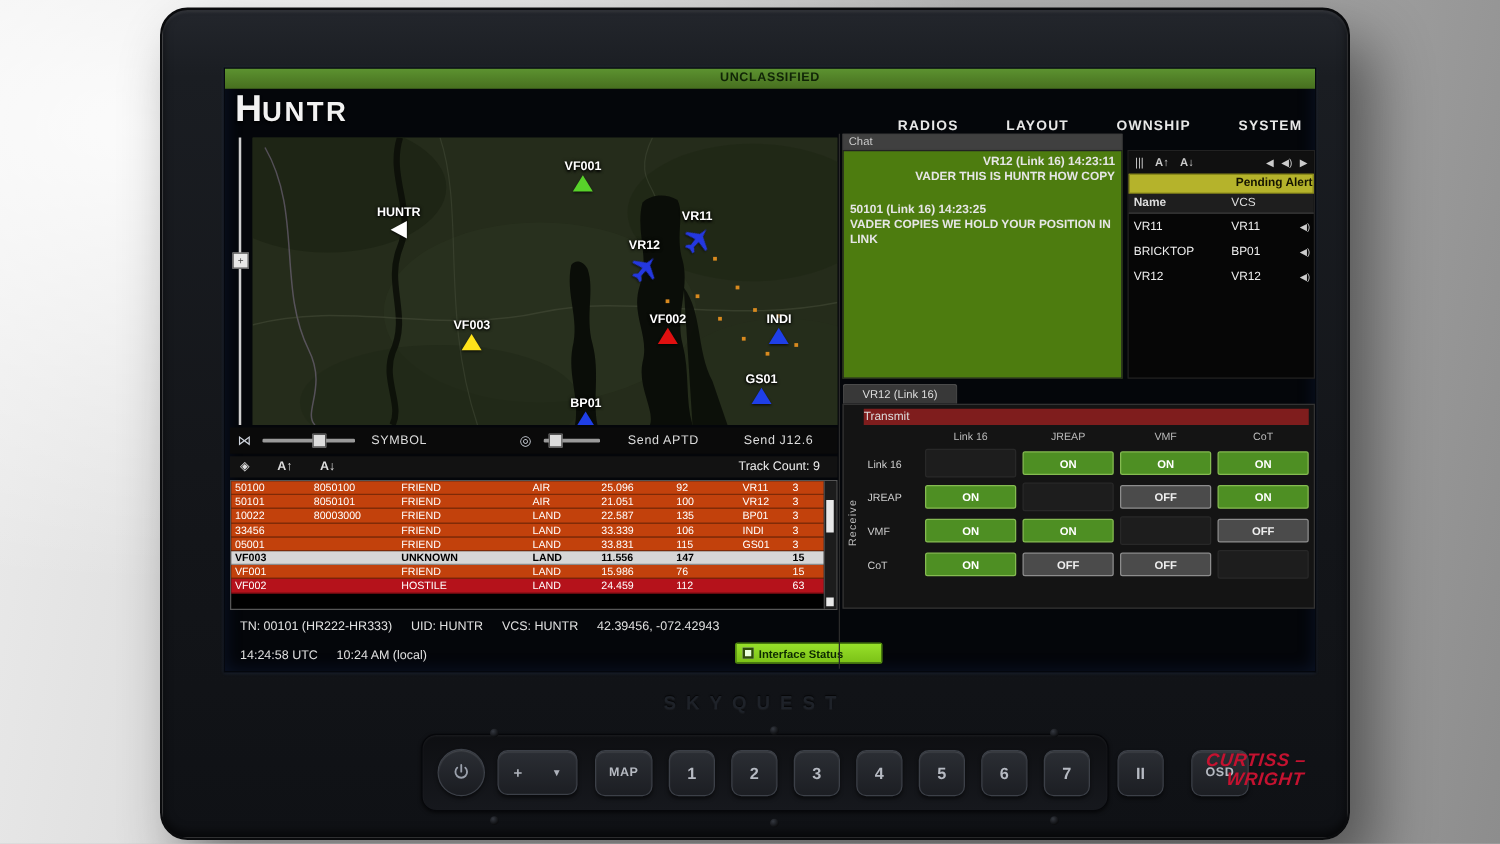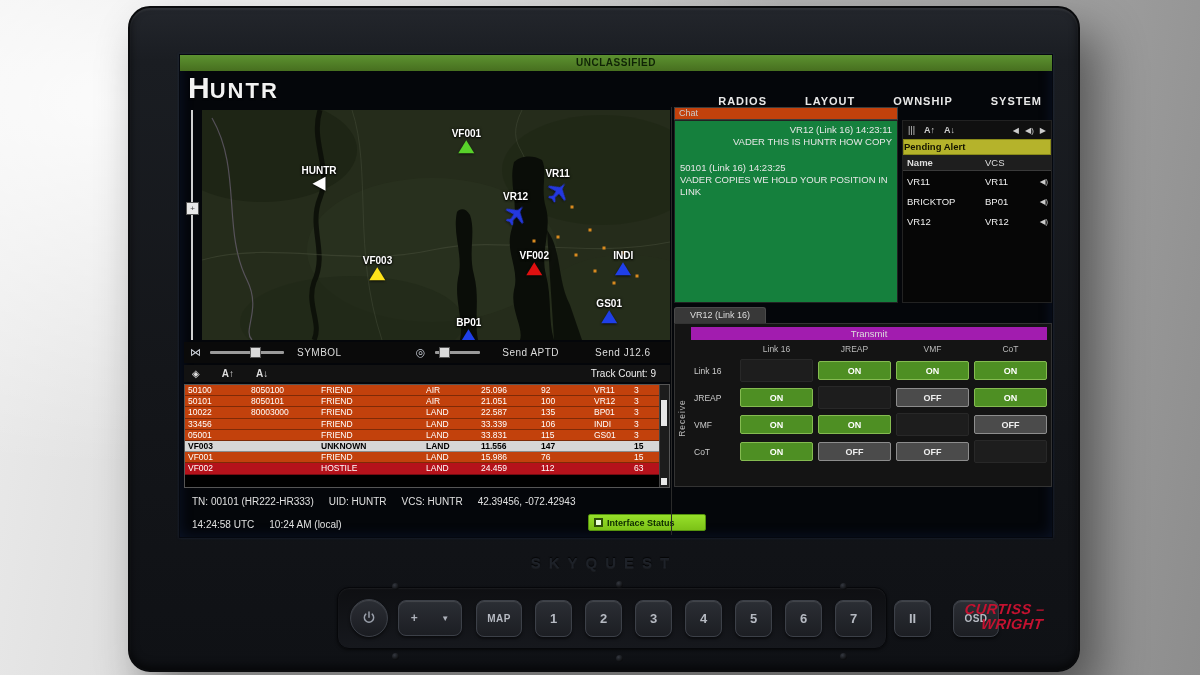--- a/index.html
+++ b/index.html
@@ -107,48 +107,48 @@
     color:#e0e0e0;font-size:10px;padding-left:8px;box-sizing:border-box;white-space:nowrap;}
   .status2{position:absolute;left:4px;top:458px;width:486px;height:22px;display:flex;gap:15px;align-items:center;
     color:#e0e0e0;font-size:10px;padding-left:8px;box-sizing:border-box;}
   .iface{position:absolute;left:408px;top:459px;width:118px;height:17px;background:linear-gradient(180deg,#97e02a,#7cc217);
     border:1px solid #55930e;border-radius:2px;display:flex;align-items:center;gap:4px;padding-left:5px;box-sizing:border-box;}
   .iface .cb{width:9px;height:9px;background:#eaffdb;border:2px solid #2e4d08;box-sizing:border-box;}
   .iface .lbl{font-size:9px;font-weight:bold;color:#0d2a00;}
 
   
   .vdiv{position:absolute;left:491px;top:52px;bottom:2px;width:1px;background:#2a2a2a;}
-  .chat-label{position:absolute;left:494px;top:52px;width:224px;height:13px;background:#c2410c;border:1px solid #3d3d3d;
+  .chat-label{position:absolute;left:494px;top:52px;width:224px;height:13px;background:#404040;border:1px solid #3d3d3d;
     box-sizing:border-box;font-size:9px;color:#ccc;line-height:11px;padding-left:4px;}
-  .chat-box{position:absolute;left:494px;top:65px;width:224px;height:183px;background:#15803d;border:1px solid #222;box-sizing:border-box;overflow:hidden;}
+  .chat-box{position:absolute;left:494px;top:65px;width:224px;height:183px;background:#4d7c0f;border:1px solid #222;box-sizing:border-box;overflow:hidden;font-weight:bold;}
   .msg{margin:3px 5px 0 5px;font-size:9.5px;color:#e6e6e6;line-height:1.25;}
   .msg.right{text-align:right;}
   .msg + .msg{margin-top:14px;}
 
   .alert-panel{position:absolute;left:722px;top:65px;width:150px;height:183px;background:#060606;border:1px solid #222;box-sizing:border-box;}
   .atoolbar{height:18px;display:flex;align-items:center;gap:9px;padding:0 5px;background:#101010;font-size:9px;color:#ccc;}
   .atoolbar .right{margin-left:auto;display:flex;gap:6px;font-size:8px;}
   .pending{height:14px;background:#b5b32b;border:1px solid #8a8a1a;color:#151500;font-weight:bold;font-size:9.5px;
-    text-align:left;line-height:13px;}
+    text-align:right;line-height:13px;}
   .ahead{display:flex;height:15px;background:#1e1e1e;border-bottom:1px solid #3a3a3a;align-items:center;}
   .ath{font-size:9.5px;color:#ddd;padding-left:4px;}
   .ath:first-child{width:74px;font-weight:bold;}
   .arow{display:flex;height:20px;align-items:center;}
   .acell{font-size:9.5px;color:#eee;padding-left:4px;}
   .arow .acell:first-child{width:74px;}
   .aspk{margin-left:auto;font-size:7.5px;color:#ccc;padding-right:3px;}
 
   .radio-tab{position:absolute;left:494px;top:252px;width:92px;height:16px;background:#383838;border:1px solid #4a4a4a;
     border-bottom:none;border-radius:3px 3px 0 0;font-size:9px;color:#ddd;text-align:center;line-height:15px;box-sizing:border-box;}
   .matrix-panel{position:absolute;left:494px;top:268px;width:378px;height:164px;background:#141414;border:1px solid #333;
     box-sizing:border-box;padding:3px 4px 3px 16px;}
   .receive{position:absolute;left:2px;top:58%;transform:translateY(-50%) rotate(180deg);writing-mode:vertical-rl;
     font-size:8.5px;color:#bbb;letter-spacing:1px;}
   .mgrid{display:grid;grid-template-columns:44px repeat(4,1fr);gap:4px 5px;align-items:center;}
-  .m-title{grid-column:1/-1;text-align:center;font-size:9.5px;color:#ddd;background:#a21caf;line-height:13px;}
+  .m-title{grid-column:1/-1;font-size:9.5px;color:#ddd;background:#7f1d1d;line-height:13px;}
   .m-h{font-size:8.5px;color:#bbb;text-align:center;line-height:11px;}
   .m-rl{font-size:8.5px;color:#ccc;padding-left:3px;}
   .m-cell{height:23px;display:flex;align-items:center;}
   .toggle{height:19px;line-height:19px;width:100%;text-align:center;font-weight:bold;font-size:9px;border-radius:2px;box-sizing:border-box;}
   .toggle.on{background:#4e8f23;border:1px solid #85bb51;color:#fff;}
   .toggle.off{background:#4b4b4b;border:1px solid #8d8d8d;color:#eee;}
   .m-cell.blank{background:#1d1d1d;border:1px solid #282828;height:21px;border-radius:2px;}
 </style>
 </head>
 <body>

